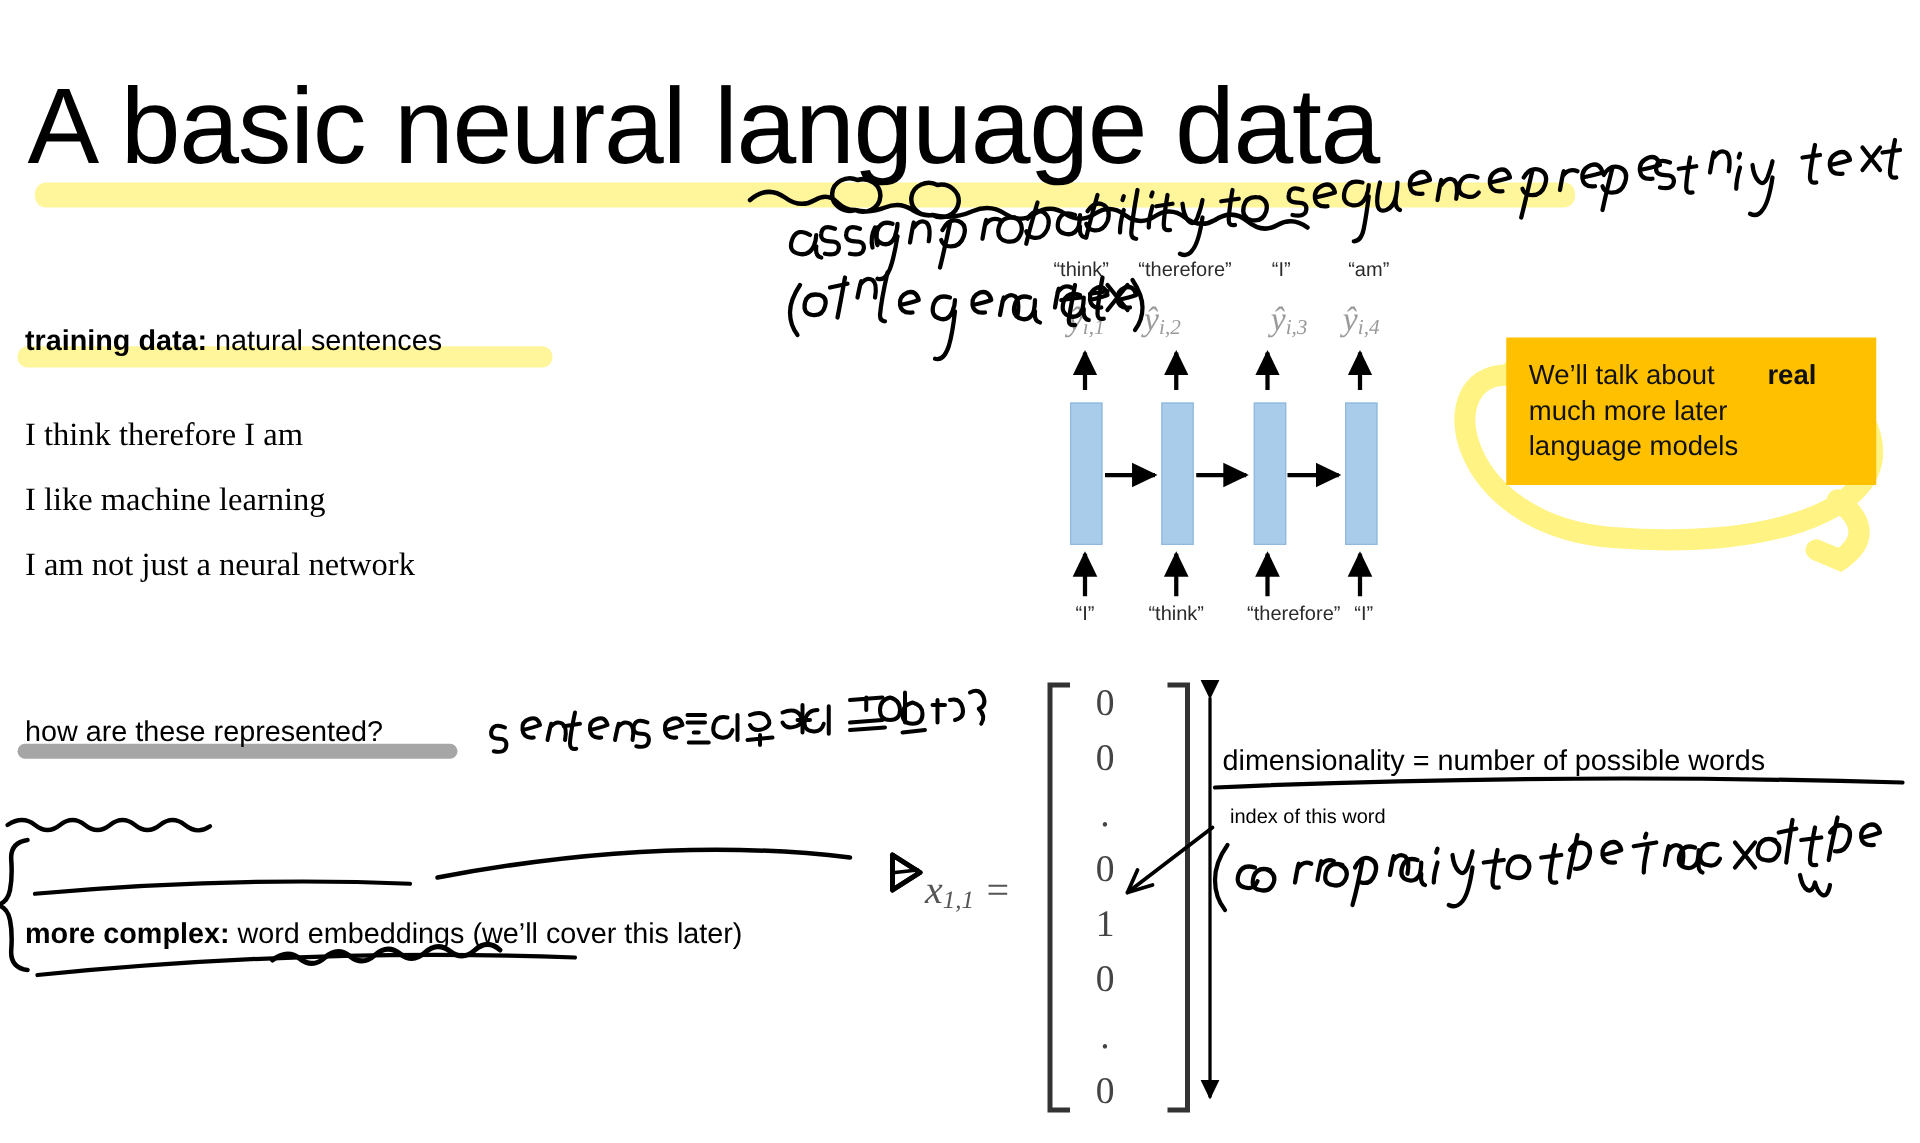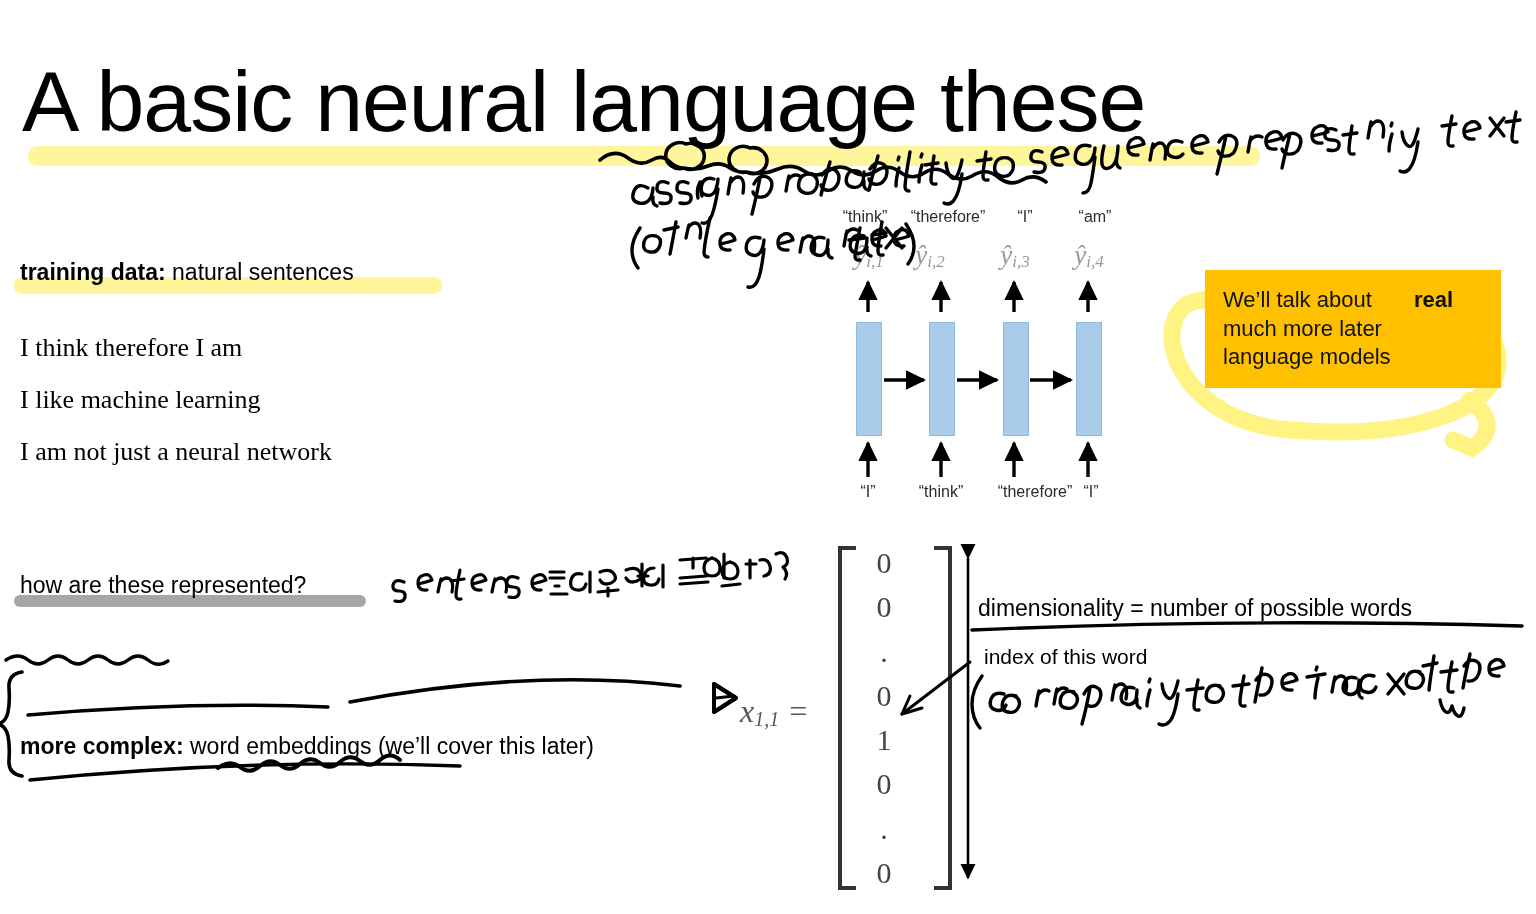--- a/index.html
+++ b/index.html
@@ -89,21 +89,21 @@
     align-items:center;
     font-family:"Liberation Serif", serif; font-size:30px; color:#444;
   }
   .vec-col span{display:block; line-height:1;}
 
   
   #dimlabel{
     left:978px; top:595px; font-size:23px; white-space:nowrap; z-index:6;
   }
   #idxlabel{
-    left:984px; top:645px; font-size:21px; white-space:nowrap; z-index:6;text-align:right;
+    left:984px; top:645px; font-size:16px; white-space:nowrap; z-index:6;text-align:right;
   }
 
   
   #ink{position:absolute; left:0; top:0; width:1536px; height:914px; z-index:9; pointer-events:none;}
   #hl{position:absolute; left:0; top:0; width:1536px; height:914px; z-index:1; pointer-events:none;}
 </style>
 </head>
 <body>
 
 <div class="stage">
@@ -111,21 +111,21 @@
   <svg id="hl" viewBox="0 0 1536 914">
 
     <path d="M1205 300 C1145 300 1163 420 1290 430 C1410 440 1500 410 1498 360 C1496 315 1440 286 1330 282 C1260 279 1222 288 1205 300 Z" fill="none" stroke="#FFF384" stroke-width="17" stroke-linecap="round"></path>
     <path d="M1470 400 C1490 415 1495 432 1472 448 L1453 440" fill="none" stroke="#FFF384" stroke-width="17" stroke-linecap="round"></path>
   </svg>
 
   <div class="abs" id="title-highlight"></div>
   <div class="abs" id="td-highlight"></div>
   <div class="abs" id="rep-highlight"></div>
 
-  <div class="abs" id="title">A basic neural language these</div>
+  <div class="abs" id="title">A basic neural language data</div>
 
   <div class="abs serif-line" style="left:20px; top:333px;">I think therefore I am</div>
 
   <div class="abs body-line" style="left:20px; top:258px;">
     <b>training data:</b><span> natural sentences</span>
   </div>
   <div class="abs serif-line" style="left:20px; top:385px;">I like machine learning</div>
   <div class="abs serif-line" style="left:20px; top:437px;">I am not just a neural network</div>
 
   <div class="abs body-line" style="left:20px; top:571px;">how are these represented?</div>
@@ -137,21 +137,21 @@
 
   <div class="abs" id="rnn">
 
     <div class="rnn-word" style="left:-4px;  top:8px;  width:66px;">“think”</div>
     <div class="rnn-word" style="left:62px;  top:8px;  width:100px;">“therefore”</div>
     <div class="rnn-word" style="left:162px; top:8px;  width:54px;">“I”</div>
     <div class="rnn-word" style="left:226px; top:8px;  width:66px;">“am”</div>
 
     <div class="rnn-yhat" style="left:2px;   top:40px; width:62px;"><span>ŷ</span><span class="sub">i,1</span></div>
     <div class="rnn-yhat" style="left:63px;  top:40px; width:62px;"><span>ŷ</span><span class="sub">i,2</span></div>
-    <div class="rnn-yhat" style="left:148px; top:40px; width:62px;"><span>ŷ</span><span class="sub">i,3</span></div>
+    <div class="rnn-yhat" style="left:148px; top:40px; width:62px;text-align:right;"><span>ŷ</span><span class="sub">i,3</span></div>
     <div class="rnn-yhat" style="left:222px; top:40px; width:62px;"><span>ŷ</span><span class="sub">i,4</span></div>
 
     <svg style="position:absolute;left:0;top:0;width:310px;height:310px;" viewBox="0 0 310 310">
       <defs>
         <marker id="ah" markerWidth="7" markerHeight="7" refX="5.4" refY="3.2" orient="auto">
           <path d="M0,0.3 L6,3.2 L0,6.1 Z" fill="#000"></path>
         </marker>
       </defs>
 
       <line x1="32" y1="112" x2="32" y2="82" stroke="#000" stroke-width="3.4" marker-end="url(#ah)"></line>

